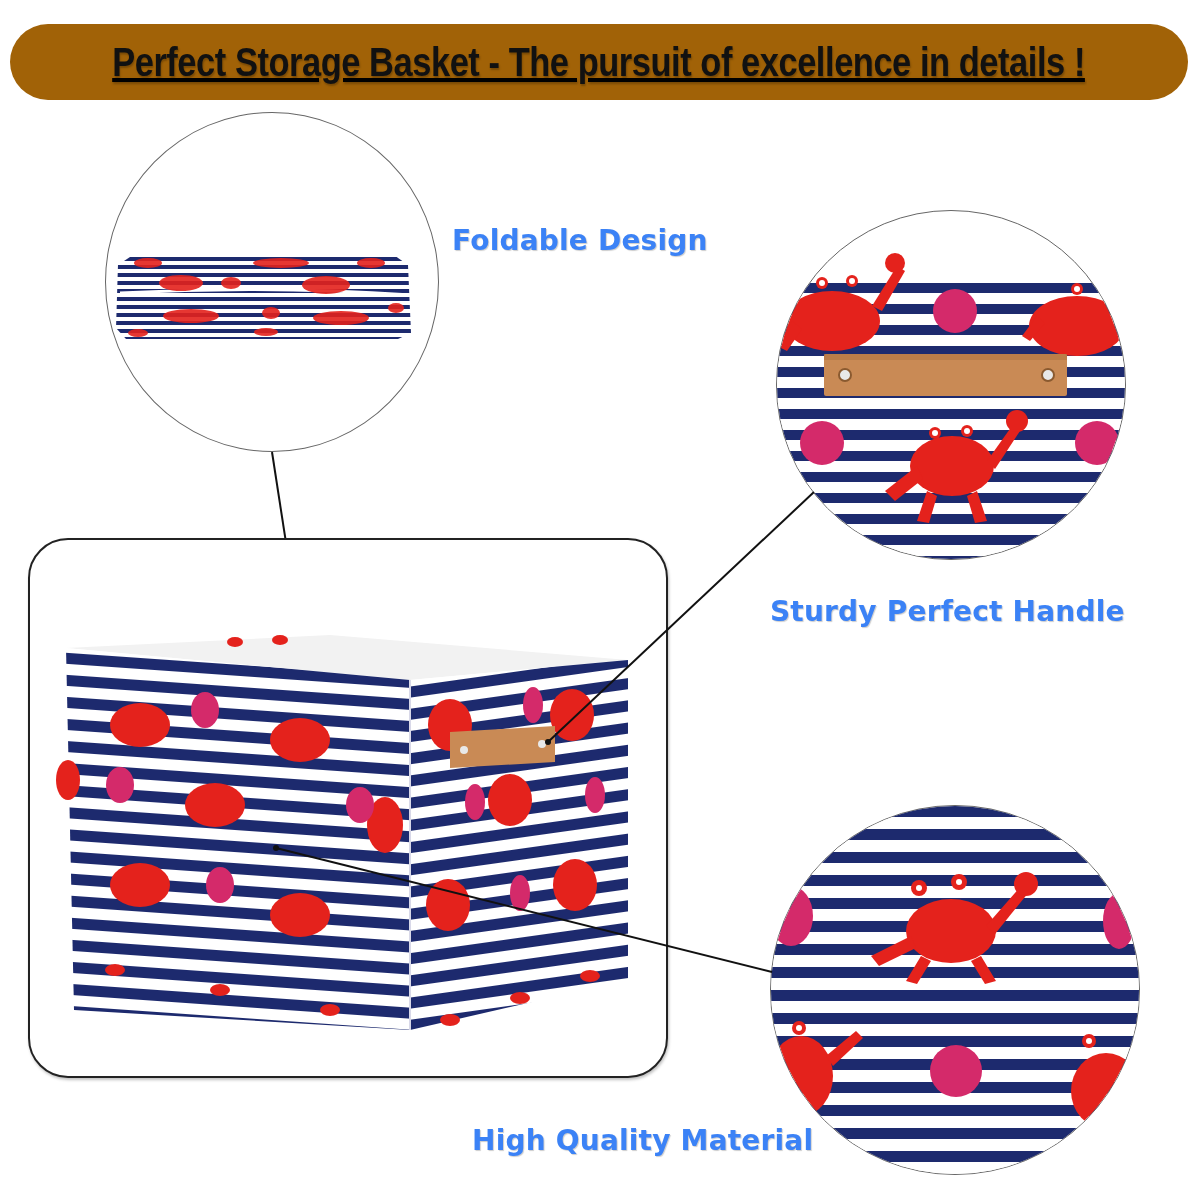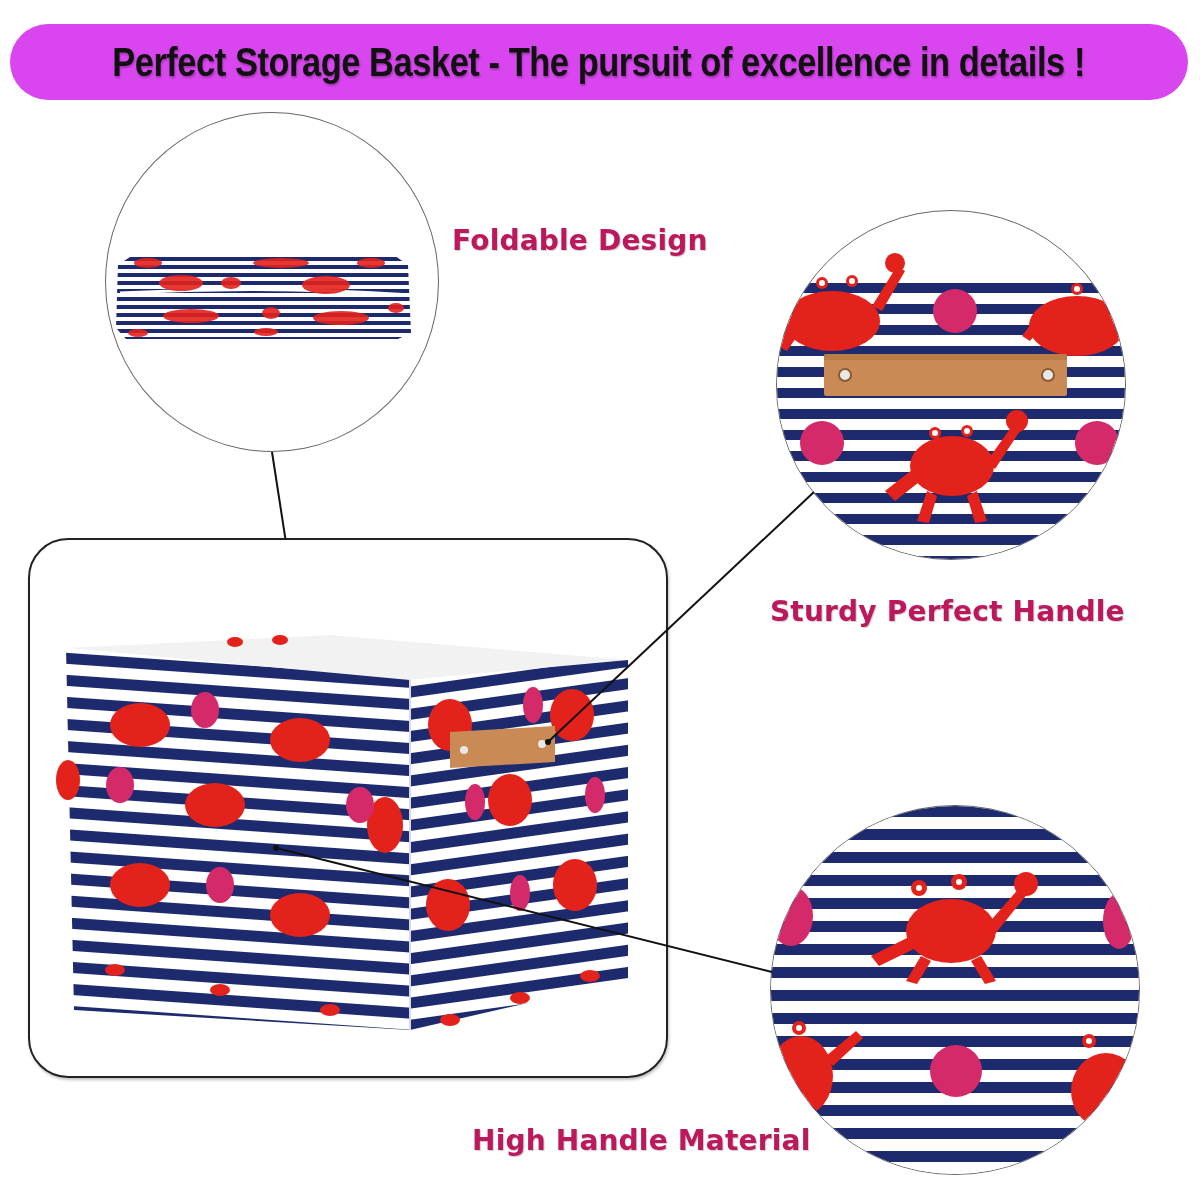--- a/index.html
+++ b/index.html
@@ -1,29 +1,29 @@
 <!DOCTYPE html>
 <html><head>
 <meta charset="utf-8">
 <style>
   html, body { margin:0; padding:0; background:#ffffff; }
   body { width:1200px; height:1200px; position:relative; overflow:hidden; font-family:"DejaVu Sans", sans-serif; }
   .banner {
     position:absolute; left:10px; top:24px; width:1178px; height:76px;
-    background:#d946ef; border-radius:38px;
-    display:flex; align-items:center; justify-content:center;
+    background:#a16207; border-radius:38px;
+    display:flex; align-items:center; justify-content:center;text-decoration:underline;
   }
   .banner-title {
     font-family:"Liberation Sans", sans-serif; font-weight:bold; font-size:40px;
     color:#111; letter-spacing:-0.5px; transform:scaleX(0.86); white-space:nowrap;
     text-shadow:1px 2px 2px rgba(0,0,0,0.25);
   }
   .label {
     position:absolute; font-family:"DejaVu Sans", sans-serif; font-weight:bold;
-    font-size:28px; color:#be185d; white-space:nowrap; letter-spacing:0.2px;
+    font-size:28px; color:#3b82f6; white-space:nowrap; letter-spacing:0.2px;
     text-shadow:1px 1px 1px rgba(0,0,0,0.2);
   }
   .circle {
     position:absolute; border-radius:50%; overflow:hidden; border:1.5px solid #666;
     box-sizing:border-box; background:#fff;
   }
   .stripes {
     position:absolute; left:0; right:0;
     background: repeating-linear-gradient(to bottom, #1d2a6e 0px, #1d2a6e 11px, #ffffff 11px, #ffffff 22px);
   }
@@ -215,20 +215,20 @@
         <circle cx="318" cy="235" r="3"></circle>
     </g>
     <g fill="#d42a6a">
       <ellipse cx="20" cy="110" rx="22" ry="30"></ellipse>
       <ellipse cx="348" cy="115" rx="16" ry="28"></ellipse>
       <circle cx="185" cy="265" r="26"></circle>
     </g>
   </svg>
 </div>
 
-<div class="label" style="left:472px; top:1124px;">High Handle Material</div>
+<div class="label" style="left:472px; top:1124px;">High Quality Material</div>
 
 <svg class="overlay" width="1200" height="1200">
   <line x1="548" y1="742" x2="814" y2="492" stroke="#111" stroke-width="2"></line>
   <circle cx="548" cy="742" r="3" fill="#111"></circle>
   <line x1="276" y1="848" x2="772" y2="972" stroke="#111" stroke-width="2"></line>
   <circle cx="276" cy="848" r="3" fill="#111"></circle>
 </svg>
 
 </body></html>

